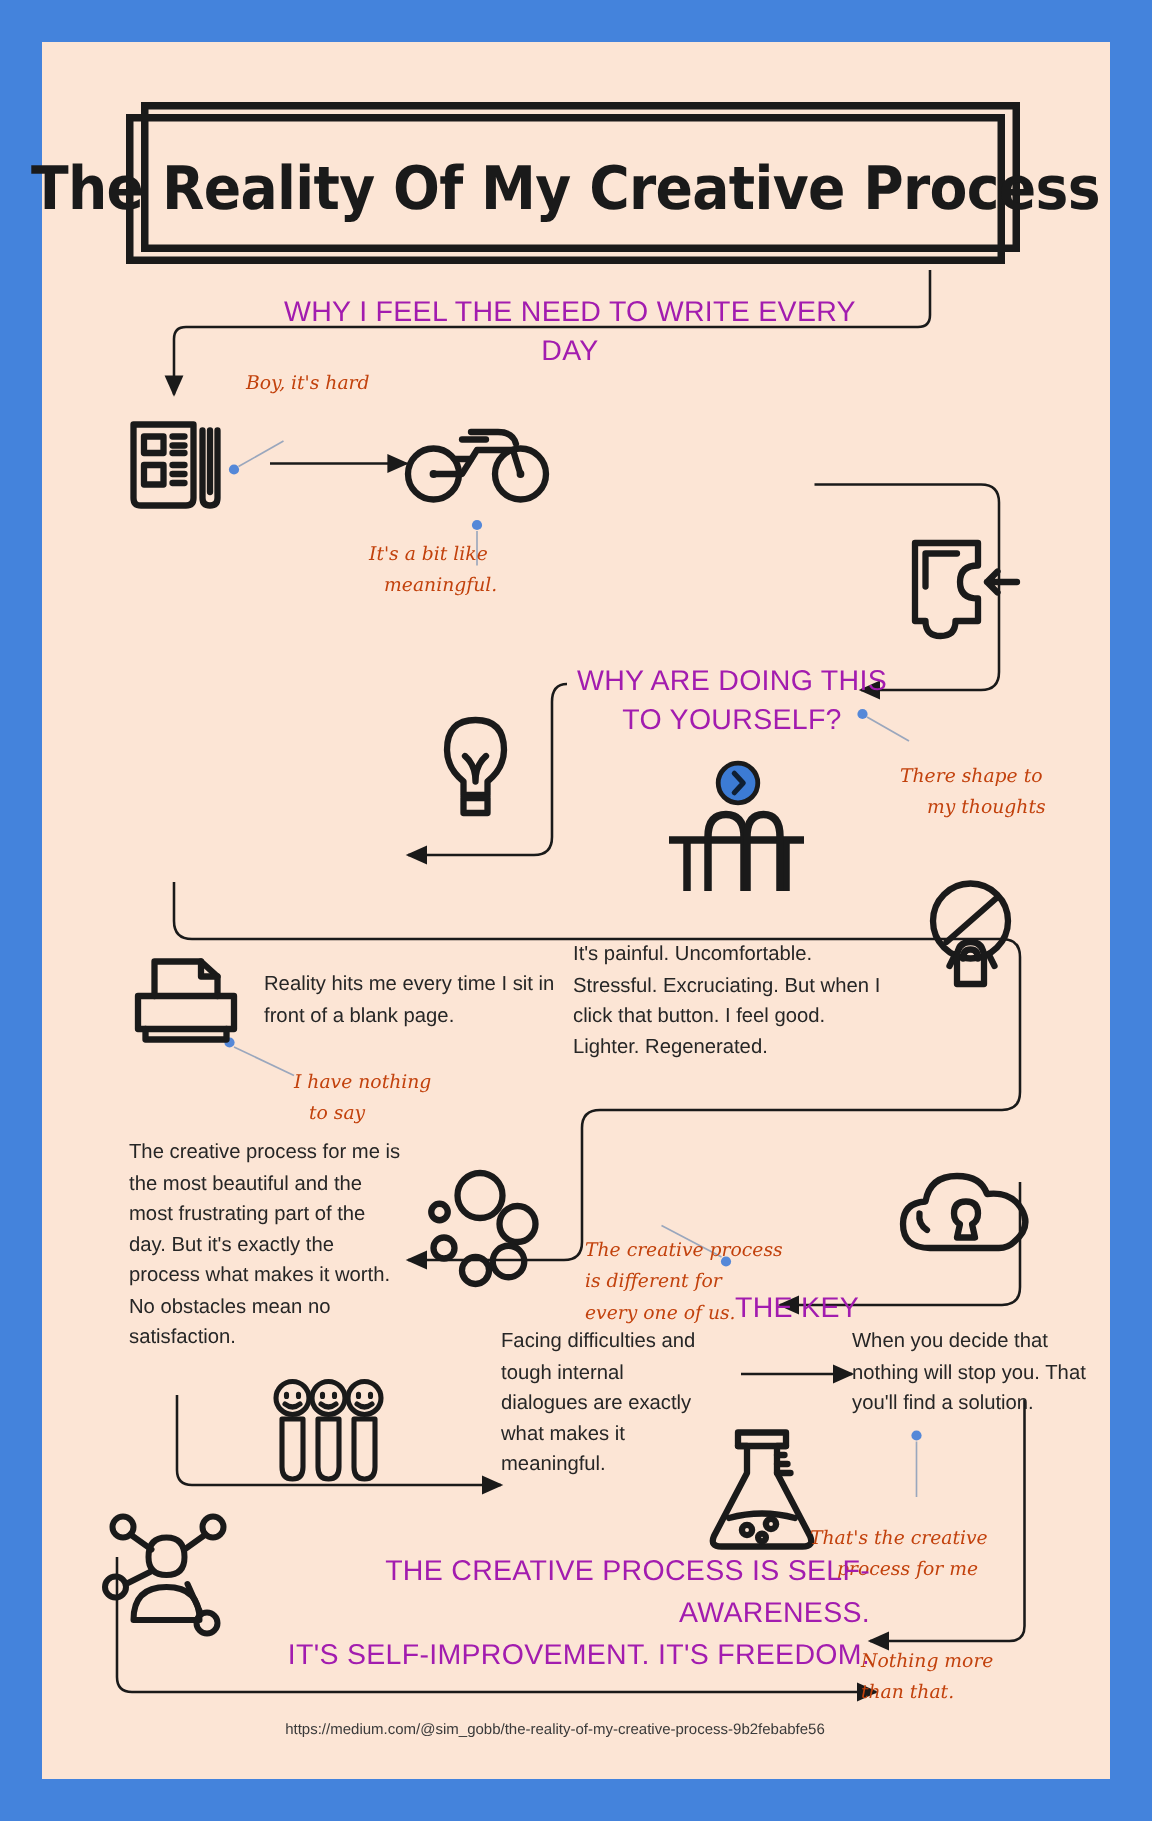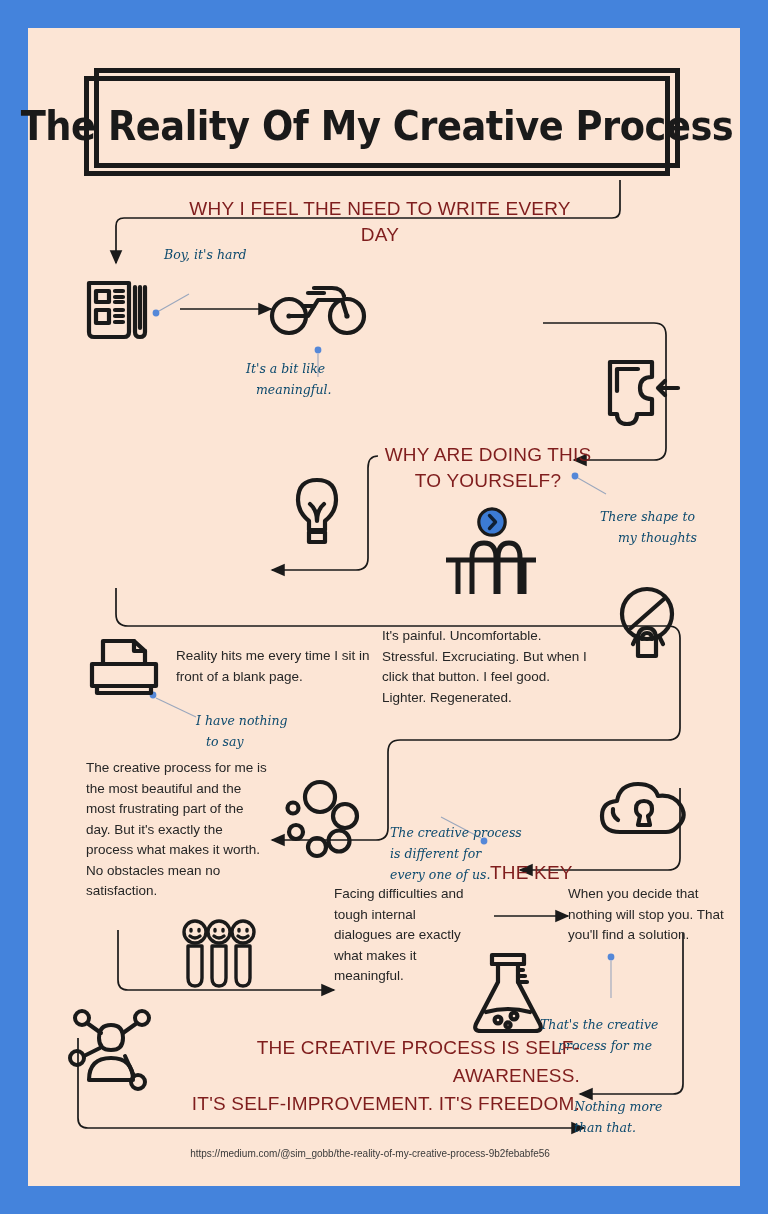--- a/index.html
+++ b/index.html
@@ -45,30 +45,30 @@
     font-family:"Liberation Sans",sans-serif;
     font-size:13.5px;
     line-height:20.5px;
     color:#262626;
   }
   .heading{
     position:absolute;
     font-family:"Liberation Sans",sans-serif;
     font-size:19px;
     line-height:26px;
-    color:#7f1d1d;
+    color:#a21caf;
     letter-spacing:0.2px;
   }
   .note{
     position:absolute;
     font-family:"DejaVu Serif",serif;
     font-style:italic;
     font-size:12.5px;
     line-height:21px;
-    color:#0c4a6e;
+    color:#c2410c;
   }
   .footer{
     position:absolute;left:0;top:1120px;width:684px;
     text-align:center;
     font-size:10px;
     color:#3A3A3A;
     font-family:"Liberation Sans",sans-serif;
   }
 
   svg{display:block;overflow:visible;}

